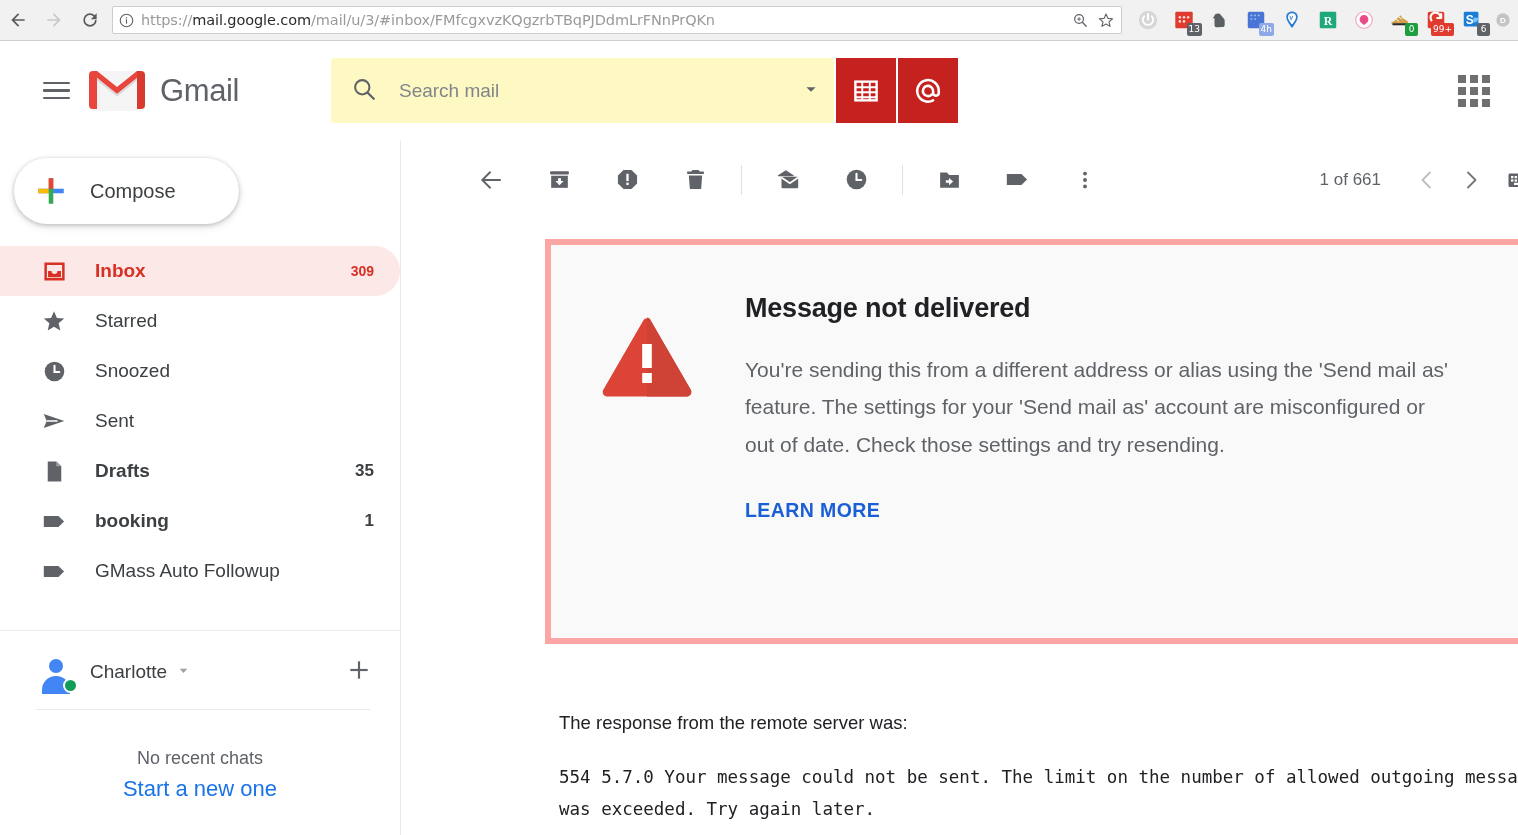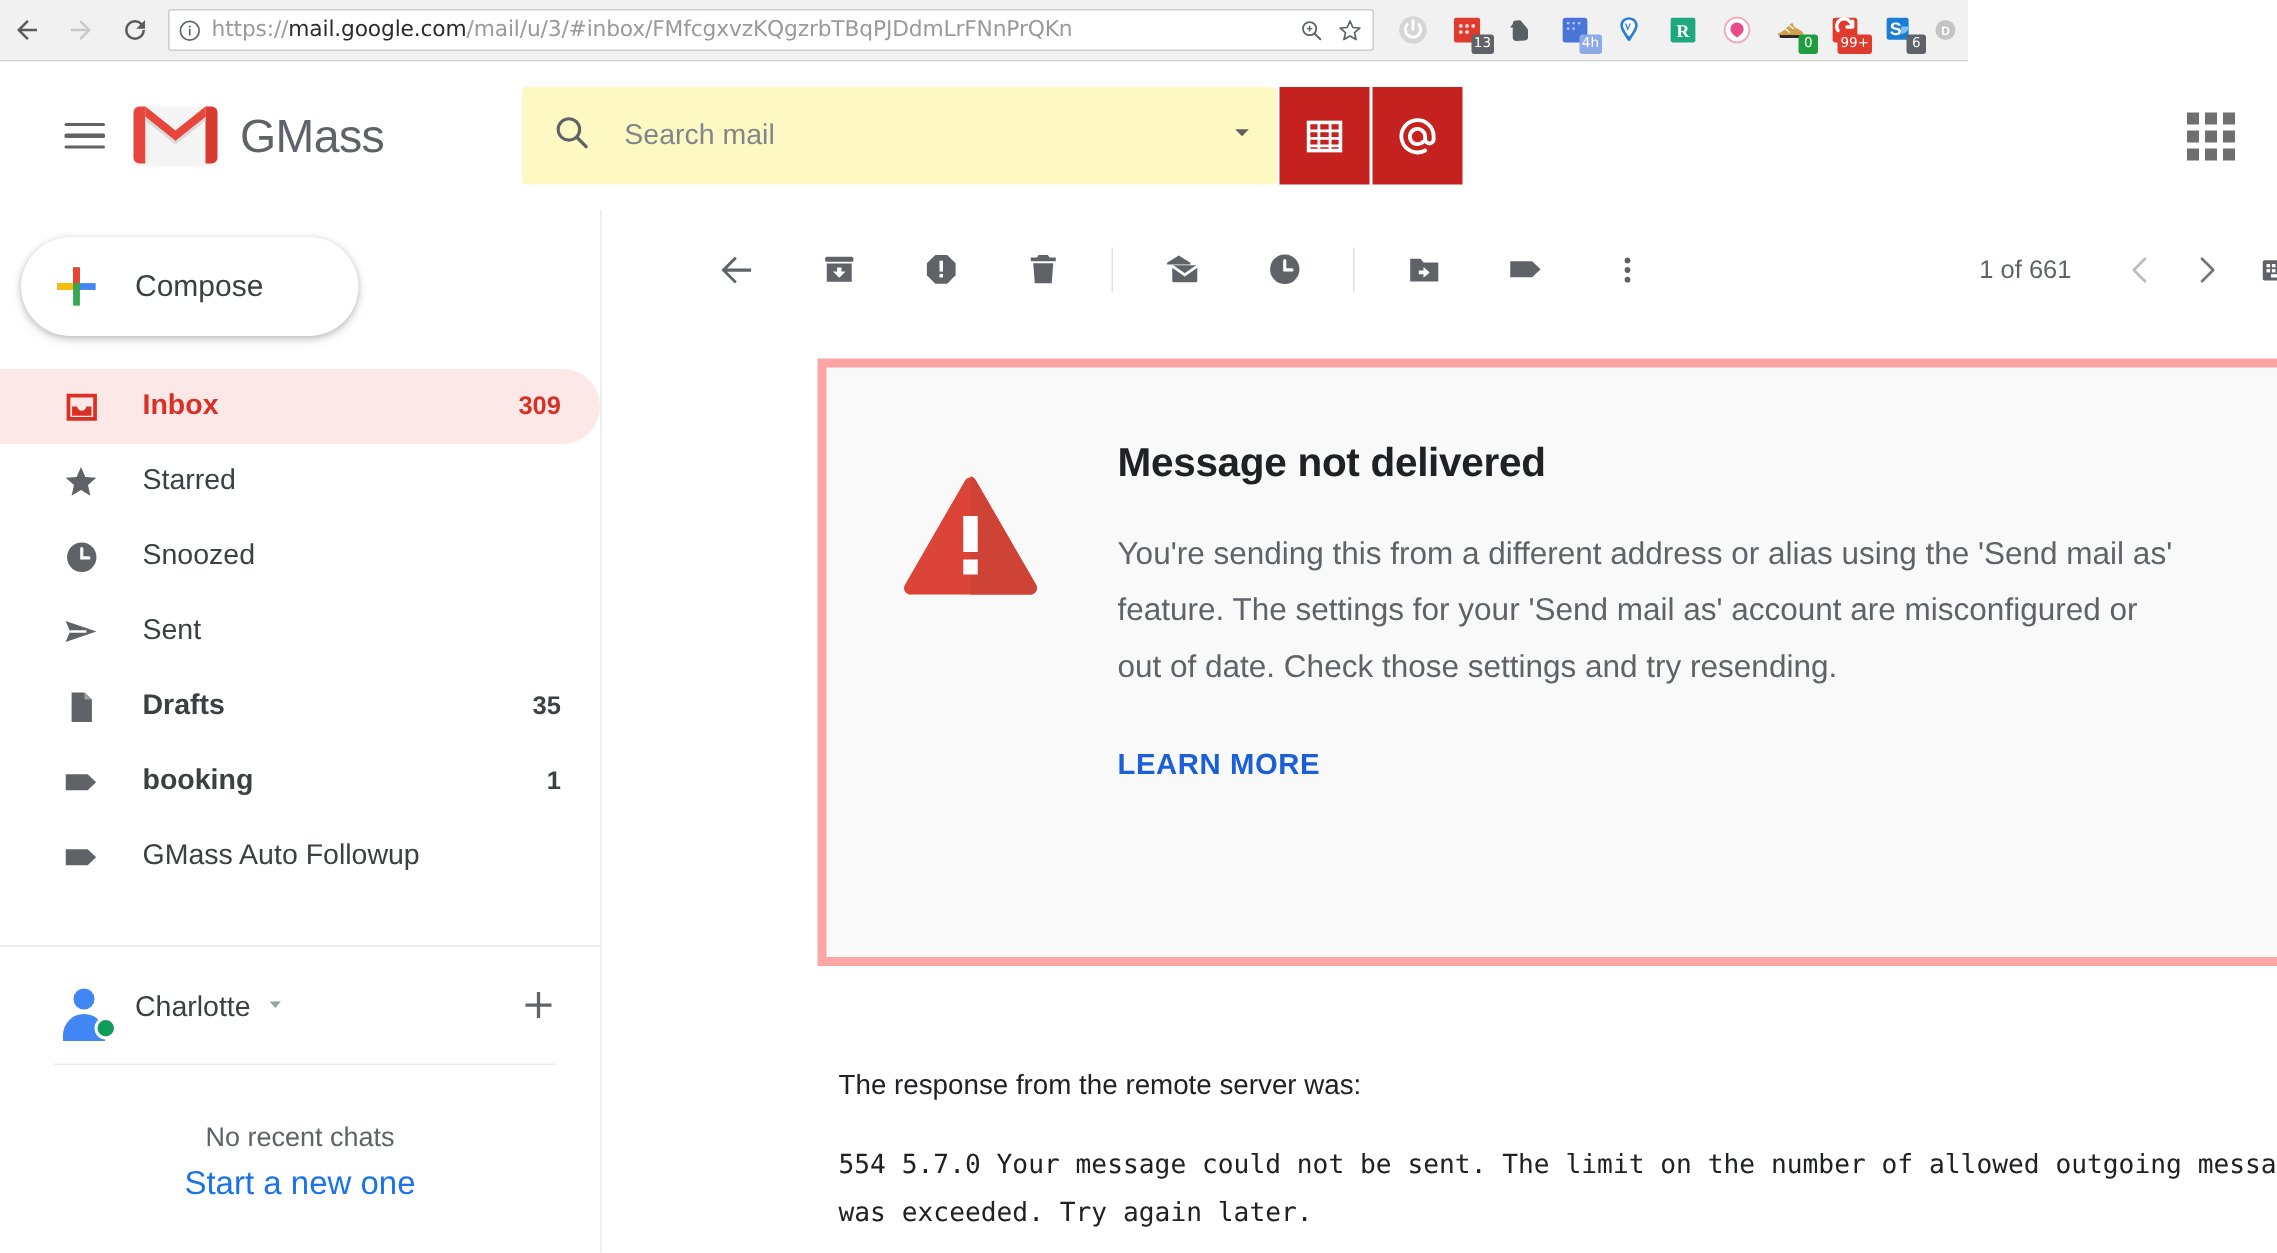--- a/index.html
+++ b/index.html
@@ -6,21 +6,21 @@
   html, body {
     width: 1518px; height: 835px;
     font-family: "Liberation Sans", sans-serif;
     background: #ffffff;
     overflow: hidden;
   }
   .app { position: relative; width: 1518px; height: 835px; }
 
   
   .browser-bar {
-    position: absolute; top: 0; left: 0; width: 1312px; height: 41px;
+    position: absolute; top: 0; left: 0; width: 1518px; height: 41px;
     background: #f1f1f1;
     border-bottom: 1px solid #cfcfcf;
     display: flex; align-items: center; justify-content: flex-end;
   }
   .nav-btn {
     width: 36px; height: 36px; display: flex; align-items: center;
     justify-content: center; flex: 0 0 auto;
   }
   .nav-btn svg { display: block; }
   .urlbar {
@@ -101,21 +101,21 @@
     height: 50px; display: flex; align-items: center;
     padding-left: 40px; padding-right: 26px;
     border-top-right-radius: 25px; border-bottom-right-radius: 25px;
     color: #3c4043; font-size: 19px;
   }
   .nav-item.active { background: #fce8e6; color: #d93025; font-weight: bold; }
   .nav-item.bold { font-weight: bold; }
   .nav-ico { width: 28px; flex: 0 0 28px; display: flex; align-items: center; justify-content: center; margin-right: 27px; }
   .nav-label { flex: 1 1 auto; }
   .nav-count { font-size: 17px; color: #5f6368; }
-  .nav-item.active .nav-count { color: #d93025; font-size: 17px; font-weight: bold; }
+  .nav-item.active .nav-count { color: #d93025; font-size: 14px; font-weight: bold; }
   .nav-item.bold .nav-count { color: #3c4043; }
 
   
   .chat-sec { position: absolute; left: 0; top: 490px; width: 400px;
     border-top: 1px solid #e8eaed; padding-top: 14px; }
   .chat-head { display: flex; align-items: center; padding: 0 28px 0 36px; height: 54px; }
   .avatar { position: relative; width: 40px; height: 40px; flex: 0 0 40px; }
   .avatar .circ { width: 40px; height: 40px; border-radius: 50%; background: #a7c7f7; }
   .avatar .head { position: absolute; left: 13px; top: 7px; width: 14px; height: 14px;
     border-radius: 50%; background: #4285f4; }
@@ -306,21 +306,21 @@
     </div>
     <div class="gm-logo">
       <svg width="58" height="45" viewBox="0 0 58 45">
         <rect x="1" y="3" width="56" height="40" rx="4" fill="#f5f5f5"></rect>
         <path d="M1 7a4 4 0 014-4h4v38H5a4 4 0 01-4-4z" fill="#e8453c"></path>
         <path d="M57 7a4 4 0 00-4-4h-4v38h4a4 4 0 004-4z" fill="#d73b2f"></path>
         <path d="M9 3l20 16L49 3v7L29 26 9 10z" fill="#e8453c"></path>
         <path d="M9 10v31h3V12.3z" fill="#f1f1f1"></path>
         <path d="M9 10l20 16L49 10v2.4L29 28.5 9 12.4z" fill="#d9d9d9"></path>
       </svg>
-      <span class="gm-word">GMass</span>
+      <span class="gm-word">Gmail</span>
     </div>
 
     <div class="searchwrap">
       <div class="searchbox">
         <span>
           <svg width="26" height="26" viewBox="0 0 24 24">
               <circle cx="10.4" cy="10.4" r="6.6" fill="none" stroke="#5f6368" stroke-width="1.9"></circle>
               <path d="M15.4 15.4L21 21" stroke="#5f6368" stroke-width="2.1" stroke-linecap="round"></path>
             </svg>
         </span>

